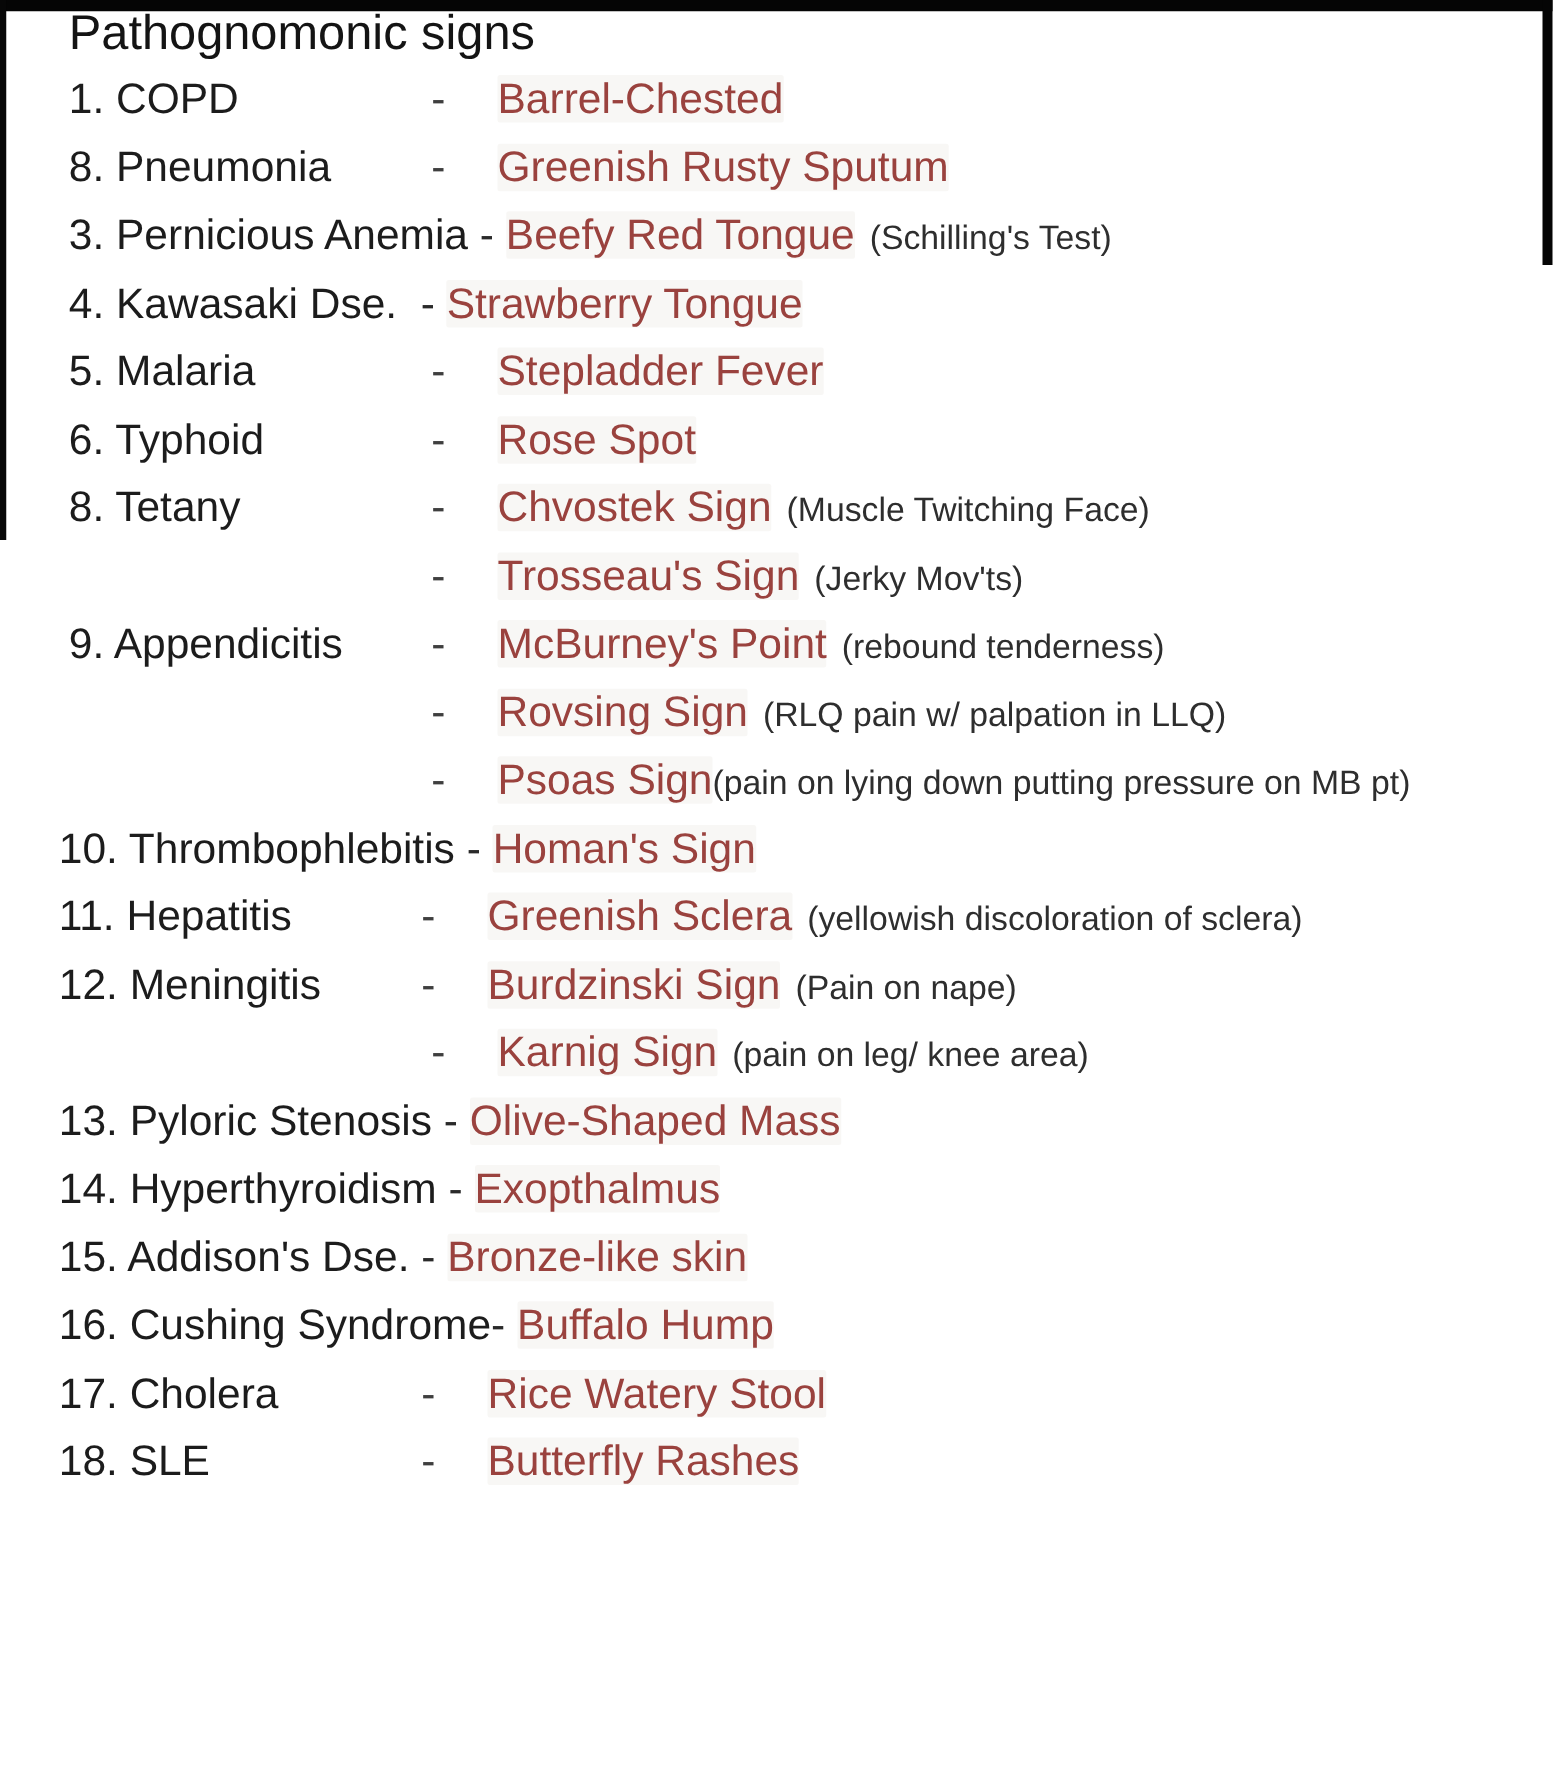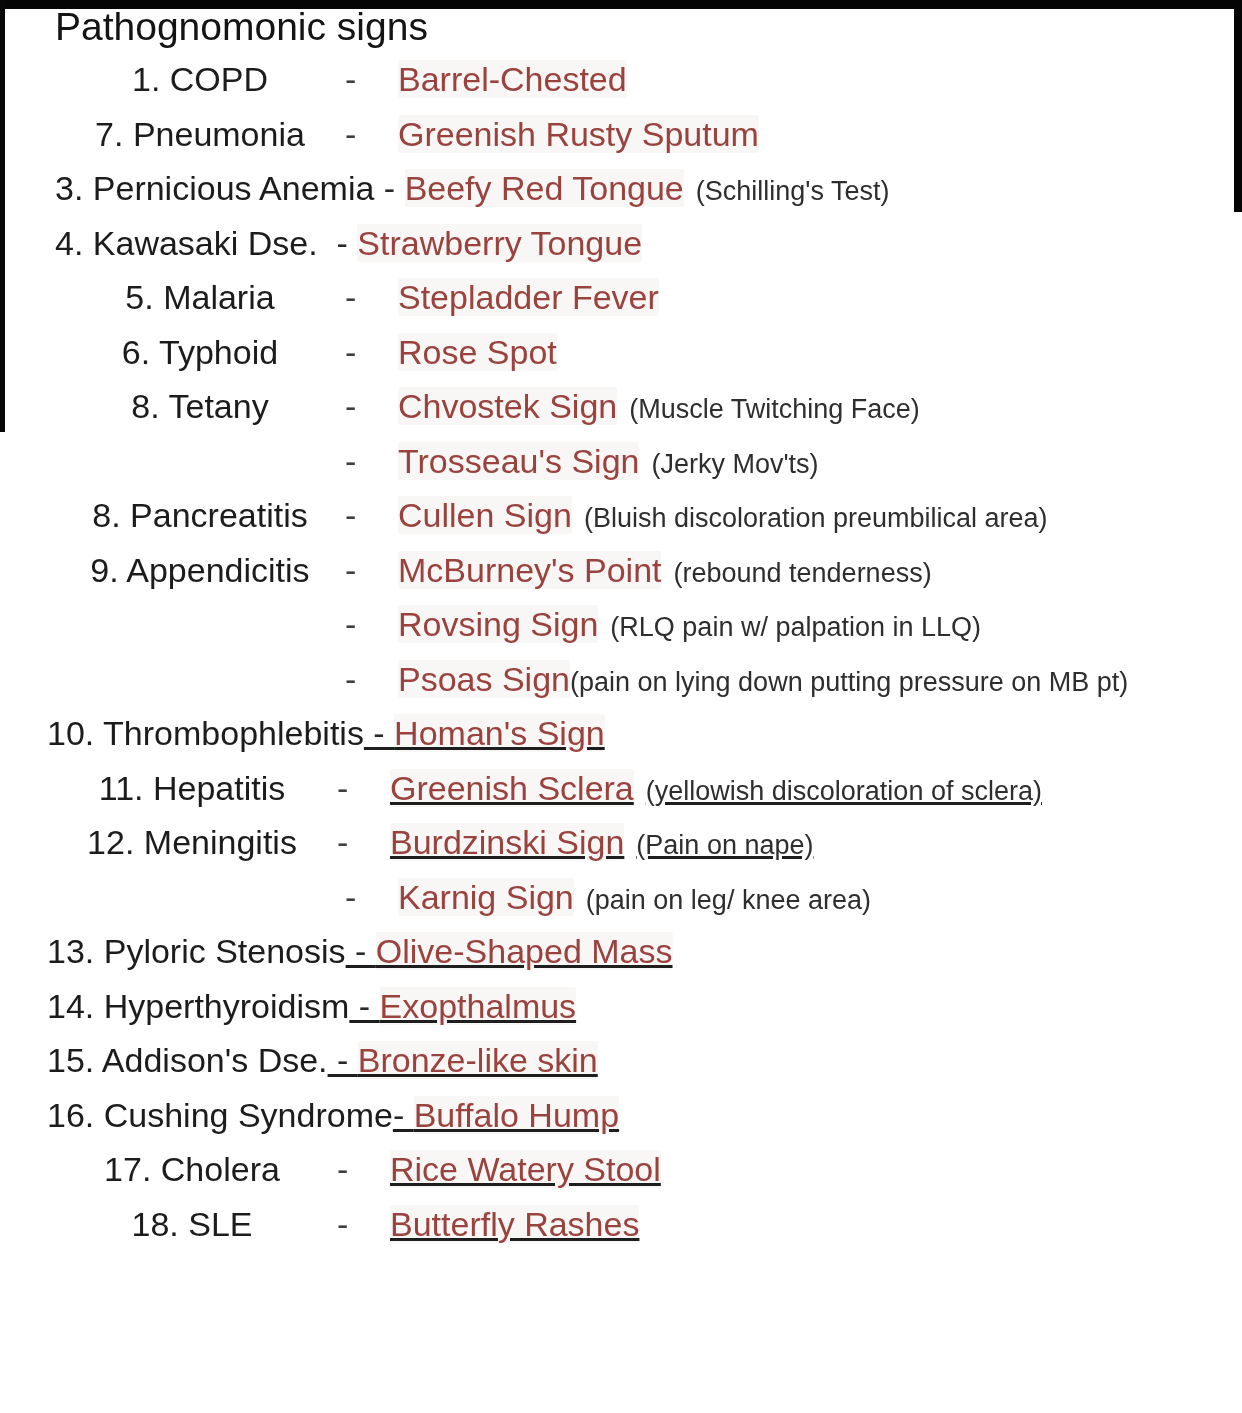--- a/index.html
+++ b/index.html
@@ -25,27 +25,27 @@
     line-height:50px;
     color:#141414;
     letter-spacing:0px;
   }
   .row{
     line-height:54.5px;
     height:54.5px;
     font-size:34px;
     white-space:nowrap;
   }
-  .row.dd{margin-left:-8px;text-decoration:underline;}
+  .row.dd{margin-left:-8px;}
   .row.gap{}
   .left{
     display:inline-block;
     color:#1c1c1c;
   }
-  .left.tab{width:290px;text-align:center;}
+  .left.tab{width:290px;}
   .tabdash{
     display:inline-block;
     width:53px;
     color:#3f3f3f;
   }
   .sep{
     white-space:pre;
     color:#2a2a2a;
   }
   .sign{
@@ -68,21 +68,21 @@
 <div class="bar-right"></div>
 
 <div class="content">
   <div class="doc-title">Pathognomonic signs</div>
   <div id="rows">
   <div class="row">
     <span class="left tab">1. COPD</span><span class="dashslot tabdash">-</span><span class="sign">Barrel-Chested</span>
   </div>
 
   <div class="row">
-    <span class="left tab">7. Pneumonia</span><span class="dashslot tabdash">-</span><span class="sign">Greenish Rusty Sputum</span>
+    <span class="left tab">8. Pneumonia</span><span class="dashslot tabdash">-</span><span class="sign">Greenish Rusty Sputum</span>
   </div>
 
   <div class="row">
     <span class="left">3. Pernicious Anemia</span><span class="dashslot sep"> - </span><span class="sign">Beefy Red Tongue</span><span class="note">(Schilling's Test)</span>
   </div>
 
   <div class="row">
     <span class="left">4. Kawasaki Dse.</span><span class="dashslot sep">  - </span><span class="sign">Strawberry Tongue</span>
   </div>
 
@@ -95,23 +95,20 @@
   </div>
 
   <div class="row">
     <span class="left tab">8. Tetany</span><span class="dashslot tabdash">-</span><span class="sign">Chvostek Sign</span><span class="note">(Muscle Twitching Face)</span>
   </div>
 
   <div class="row">
     <span class="left tab"></span><span class="dashslot tabdash">-</span><span class="sign">Trosseau's Sign</span><span class="note">(Jerky Mov'ts)</span>
   </div>
 
-  <div class="row">
-    <span class="left tab">8. Pancreatitis</span><span class="dashslot tabdash">-</span><span class="sign">Cullen Sign</span><span class="note">(Bluish discoloration preumbilical area)</span>
-  </div>
 
   <div class="row">
     <span class="left tab">9. Appendicitis</span><span class="dashslot tabdash">-</span><span class="sign">McBurney's Point</span><span class="note">(rebound tenderness)</span>
   </div>
 
   <div class="row">
     <span class="left tab"></span><span class="dashslot tabdash">-</span><span class="sign">Rovsing Sign</span><span class="note">(RLQ pain w/ palpation in LLQ)</span>
   </div>
 
   <div class="row">

